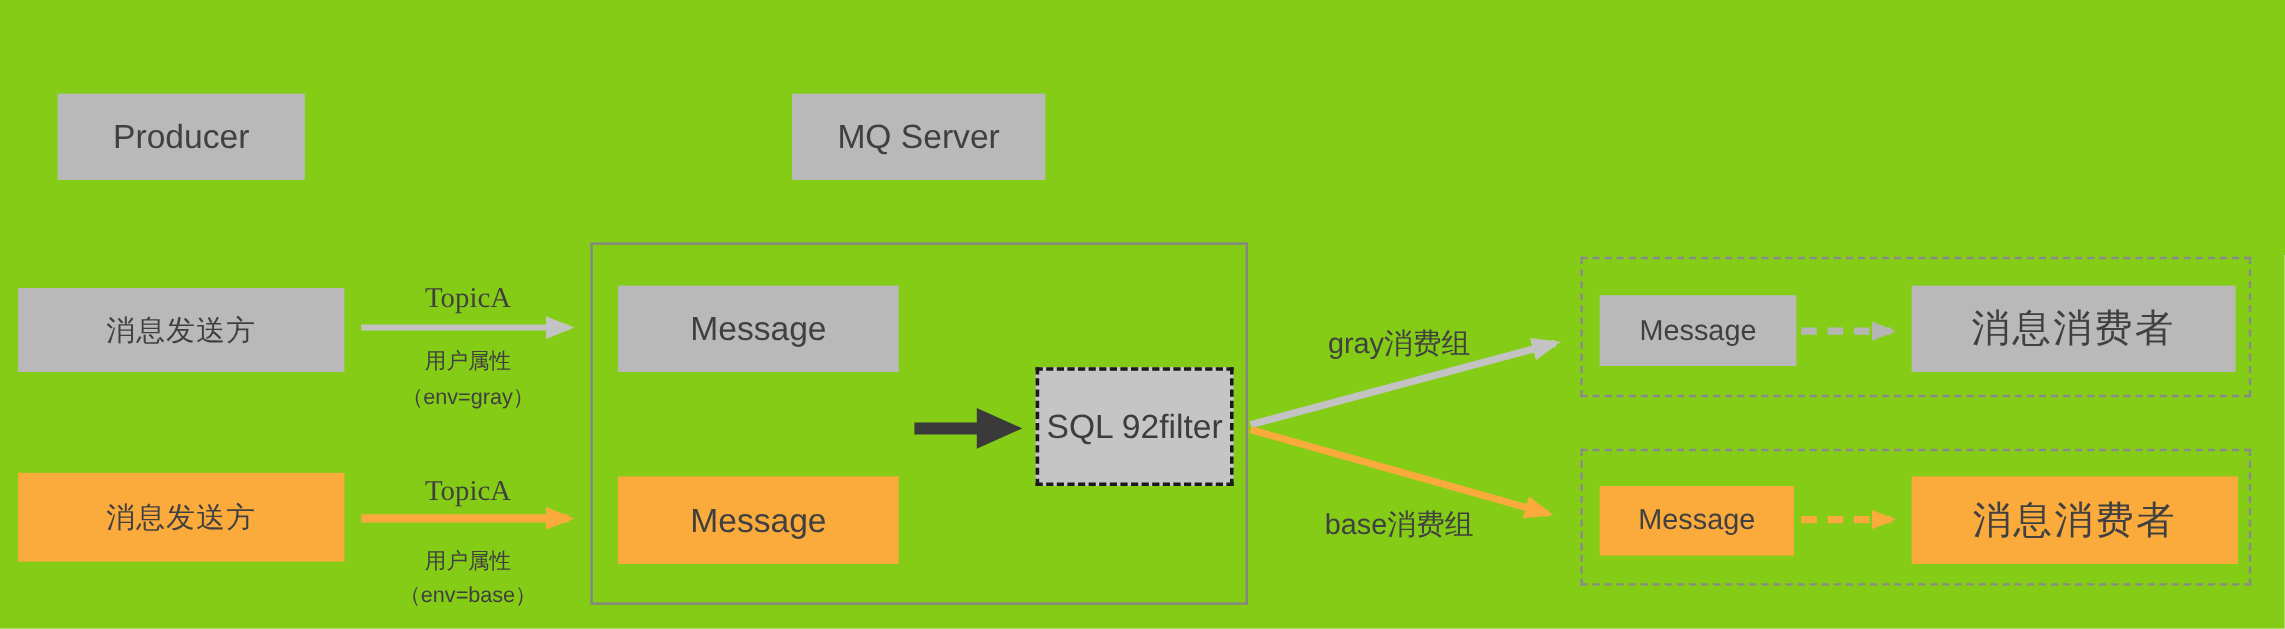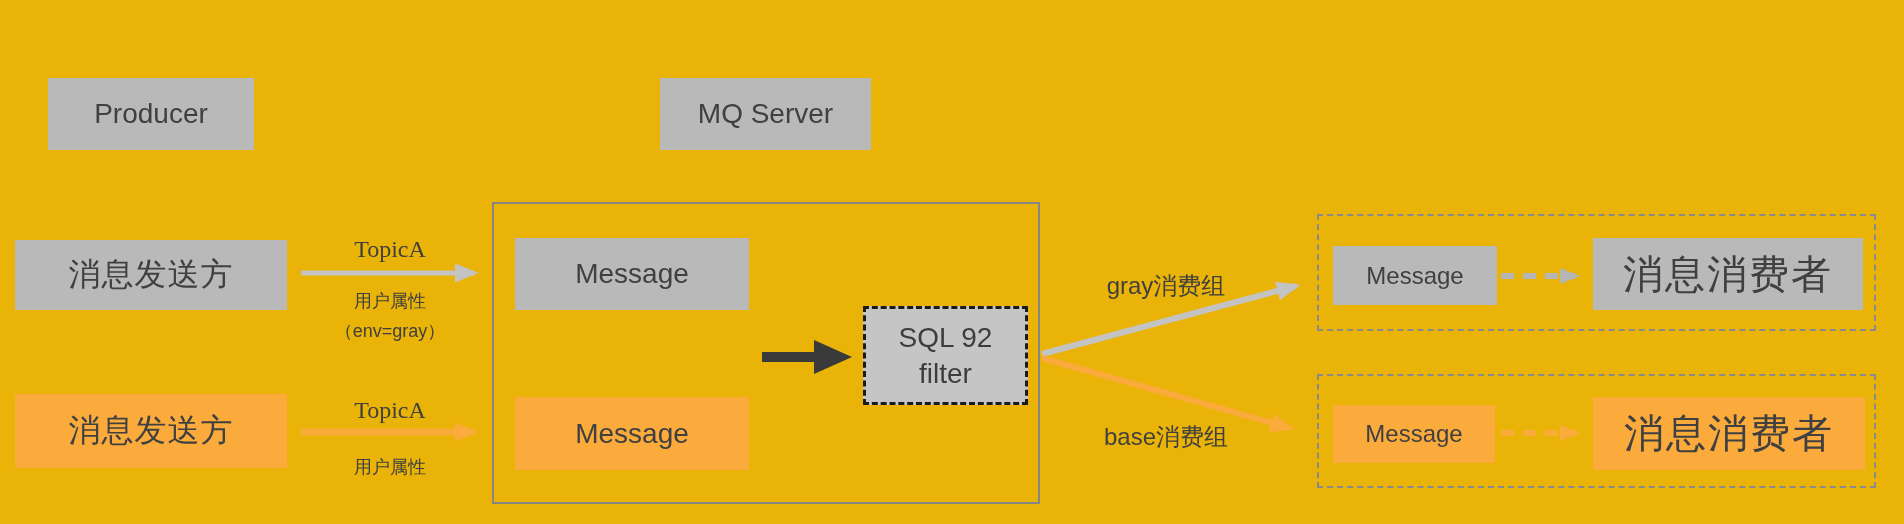--- a/index.html
+++ b/index.html
@@ -1,43 +1,43 @@
 <!DOCTYPE html>
 <html><head>
 <meta charset="utf-8">
 <style>
   html,body{margin:0;padding:0;background:#ffffff;}
   .canvas{
     position:relative;
     width:1904px;height:524px;
-    background:#eab308;
+    background:#84cc16;
     font-family:"Liberation Sans","DejaVu Sans",sans-serif;
     color:#404040;
     overflow:hidden;
   }
   .abs{position:absolute;box-sizing:border-box;}
   .box{
     display:flex;align-items:center;justify-content:center;
     text-align:center;color:#404040;
   }
   .fill-gray{background:#b9b9b9;}
   .fill-orange{background:#faab3c;}
   .title{font-size:28px;}
-  .sender-label{font-size:32px;letter-spacing:1px;}
+  .sender-label{font-size:24px;letter-spacing:1px;}
   .mq-msg{font-size:28px;}
   .small-msg{font-size:24px;}
-  .consumer-label{font-size:40px;letter-spacing:2px;text-align:center;}
+  .consumer-label{font-size:32px;letter-spacing:2px;text-align:center;}
   .lbl{position:absolute;text-align:center;color:#404040;}
   .topic-lbl{font-size:24px;font-family:Liberation Serif, serif;}
   .attr-lbl{font-size:18px;}
   .route-lbl{font-size:24px;}
   .mq-container{border:2px solid #858585;background:transparent;}
   .sql-box{
     border:3px dashed #1a1a1a;background:#c5c5c5;
-    display:flex;flex-direction:column;align-items:center;justify-content:center;
+    display:flex;flex-direction:row;align-items:center;justify-content:center;
     font-size:28px;line-height:36px;color:#3d3d3d;
   }
   .group-container{border:2px dashed #8a8a8a;background:transparent;}
   svg.arrow-layer{position:absolute;left:0;top:0;pointer-events:none;}
 </style>
 </head>
 <body>
 
 <div class="canvas">
 
@@ -54,20 +54,21 @@
   <div class="abs box fill-orange sender-label" style="left:15px;top:394px;width:272px;height:74px;">
     <span>消息发送方</span>
   </div>
 
   <div class="lbl topic-lbl" style="left:290px;top:236px;width:200px;">TopicA</div>
   <div class="lbl attr-lbl" style="left:290px;top:289px;width:200px;">用户属性</div>
   <div class="lbl attr-lbl" style="left:290px;top:319px;width:200px;">（env=gray）</div>
 
   <div class="lbl topic-lbl" style="left:290px;top:397px;width:200px;">TopicA</div>
   <div class="lbl attr-lbl" style="left:290px;top:455px;width:200px;">用户属性</div>
+  <div class="lbl attr-lbl" style="left:290px;top:484px;width:200px;">（env=base）</div>
 
   <div class="abs mq-container" style="left:492px;top:202px;width:548px;height:302px;"></div>
 
   <div class="abs box fill-gray mq-msg" style="left:515px;top:238px;width:234px;height:72px;">
     <span>Message</span>
   </div>
   <div class="abs box fill-orange mq-msg" style="left:515px;top:397px;width:234px;height:73px;">
     <span>Message</span>
   </div>
 

